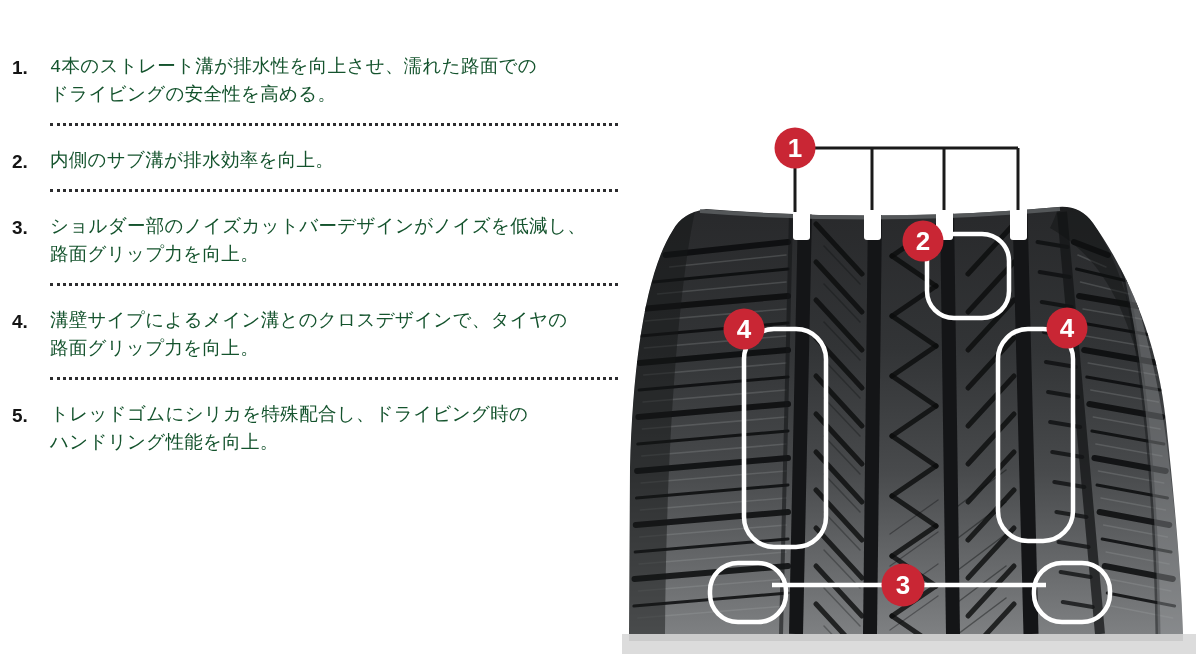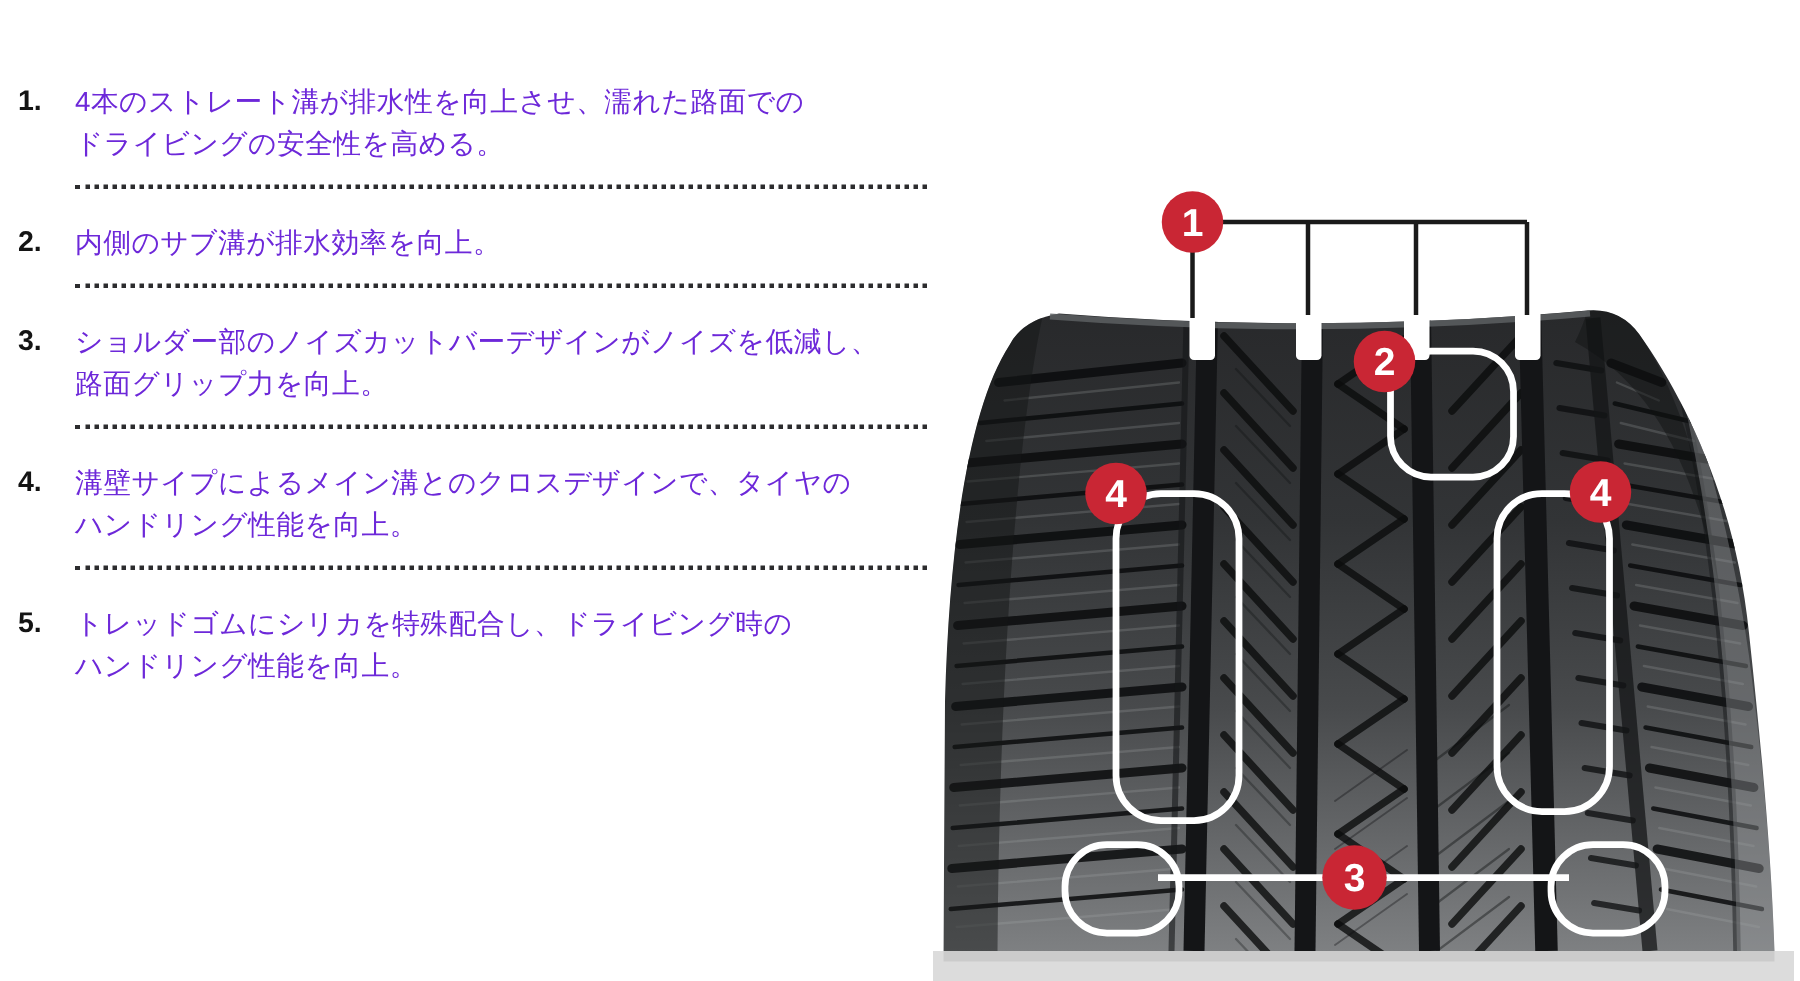--- a/index.html
+++ b/index.html
@@ -13,22 +13,22 @@
     margin:0; padding:0; list-style:none;
   }
   .feature { margin:0; }
   .feature + .feature { margin-top:22px; }
   .feature .row { display:flex; }
   .feature .num {
     flex:none; width:38px; font-size:19px; font-weight:700;
     line-height:28px; color:#141414;
   }
   .feature .txt {
-    flex:1; font-size:18.5px; line-height:28px; color:#6d28d9;
-    letter-spacing:0.3px; white-space:pre-line;
+    flex:1; font-size:18.5px; line-height:28px; color:#14532d;
+    letter-spacing:0.3px; white-space:pre-line;font-family:Liberation Mono, monospace;
   }
   .sep {
     height:0; border-bottom:3px dotted #2c2c2e;
     margin:13px 0 0 38px;
   }
   svg.diagram { position:absolute; left:0; top:0; }
   .badge-label {
     fill:#ffffff; font-family:"Liberation Sans","DejaVu Sans",sans-serif;
     font-size:26px; font-weight:700; text-anchor:middle;
   }
@@ -60,21 +60,21 @@
       <span class="txt">ショルダー部のノイズカットバーデザインがノイズを低減し、
 路面グリップ力を向上。</span>
     </div>
     <div class="sep"></div>
   </li>
 
   <li class="feature">
     <div class="row">
       <span class="num">4.</span>
       <span class="txt">溝壁サイプによるメイン溝とのクロスデザインで、タイヤの
-ハンドリング性能を向上。</span>
+路面グリップ力を向上。</span>
     </div>
     <div class="sep"></div>
   </li>
 
   <li class="feature">
     <div class="row">
       <span class="num">5.</span>
       <span class="txt">トレッドゴムにシリカを特殊配合し、ドライビング時の
 ハンドリング性能を向上。</span>
     </div>

